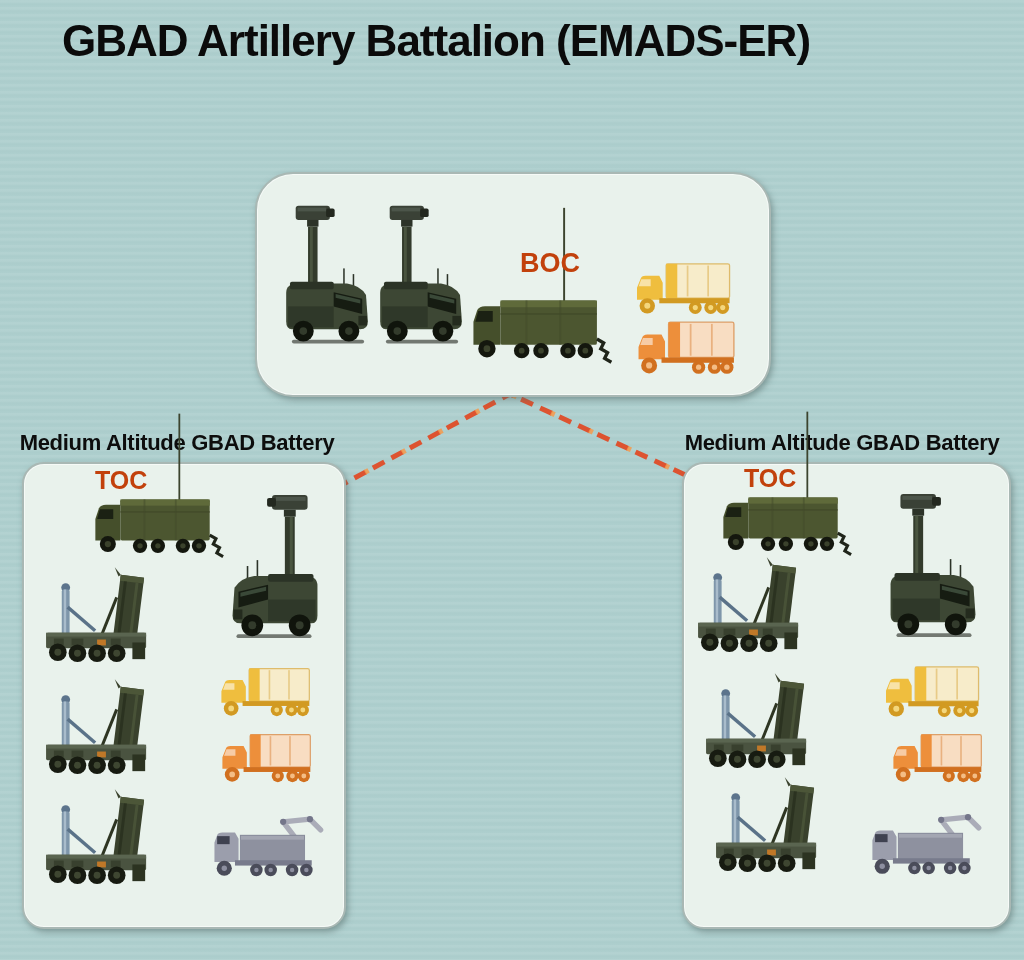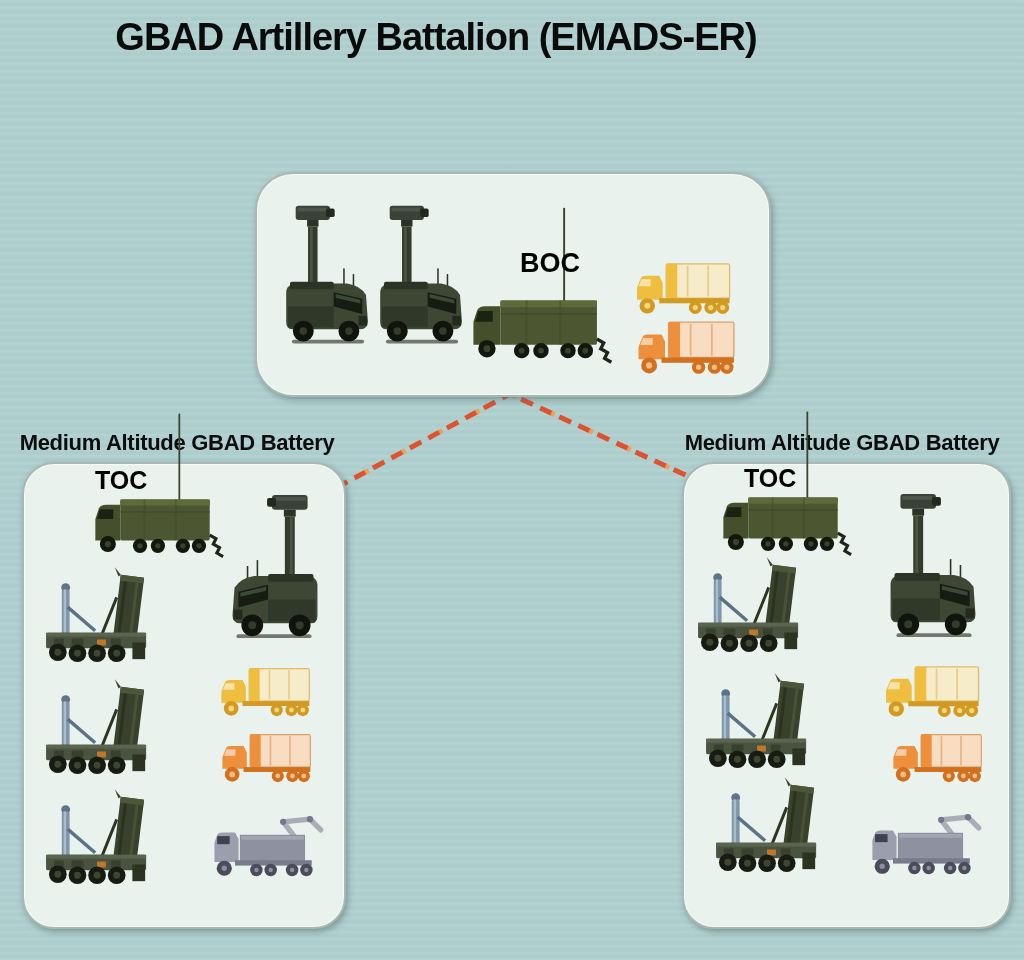--- a/index.html
+++ b/index.html
@@ -7,39 +7,39 @@
     position:relative;width:1024px;height:960px;overflow:hidden;
     background:#aecfce;
     background-image:repeating-linear-gradient(180deg,
       rgba(255,255,255,0.06) 0px, rgba(255,255,255,0.06) 2px,
       rgba(120,160,158,0.05) 4px, rgba(173,207,206,0) 7px);
     font-family:"Liberation Sans","DejaVu Sans",sans-serif;
     color:#0b0b0b;
   }
   .title{
     position:absolute;left:0;top:16px;width:872px;text-align:center;
-    font-size:38px;font-weight:bold;letter-spacing:-1px;color:#0b0b0b;
+    font-size:44px;font-weight:bold;letter-spacing:-1px;color:#0b0b0b;
   }
   .unit-label{
     position:absolute;font-weight:bold;font-size:22px;letter-spacing:-0.3px;
     text-align:center;color:#0d0d0d;white-space:nowrap;
   }
   .lbl-command{left:362px;top:138px;width:300px;font-size:23px;}
   .lbl-left{left:4px;top:430px;width:346px;}
   .lbl-right{left:670px;top:430px;width:344px;}
   .unit-box{
     position:absolute;background:#e9f2ec;
-    border:2px solid #a9b8b4;border-radius:32px;
+    border:2px solid #a9b8b4;border-radius:22px;
     box-shadow:2px 3px 6px rgba(84,108,106,0.55), inset 0 0 0 1px rgba(255,255,255,0.6);
   }
   .box-command{left:255px;top:172px;width:512px;height:221px;border-radius:38px;}
   .box-left{left:22px;top:462px;width:320px;height:463px;}
   .box-right{left:682px;top:462px;width:325px;height:463px;}
   .inner-label{
-    position:absolute;font-weight:bold;color:#000000;white-space:nowrap;
+    position:absolute;font-weight:bold;color:#c2410c;white-space:nowrap;
   }
   .lbl-boc{left:263px;top:74px;font-size:27px;}
   .lbl-toc-l{left:71px;top:2px;font-size:25px;}
   .lbl-toc-r{left:60px;top:0px;font-size:25px;}
   .veh{position:absolute;}
   .veh svg{width:100%;height:100%;display:block;overflow:visible;}
   .flip svg{transform:scaleX(-1);}
   .connectors{position:absolute;left:0;top:0;pointer-events:none;}
   .defs{position:absolute;width:0;height:0;overflow:hidden;}
 </style>

